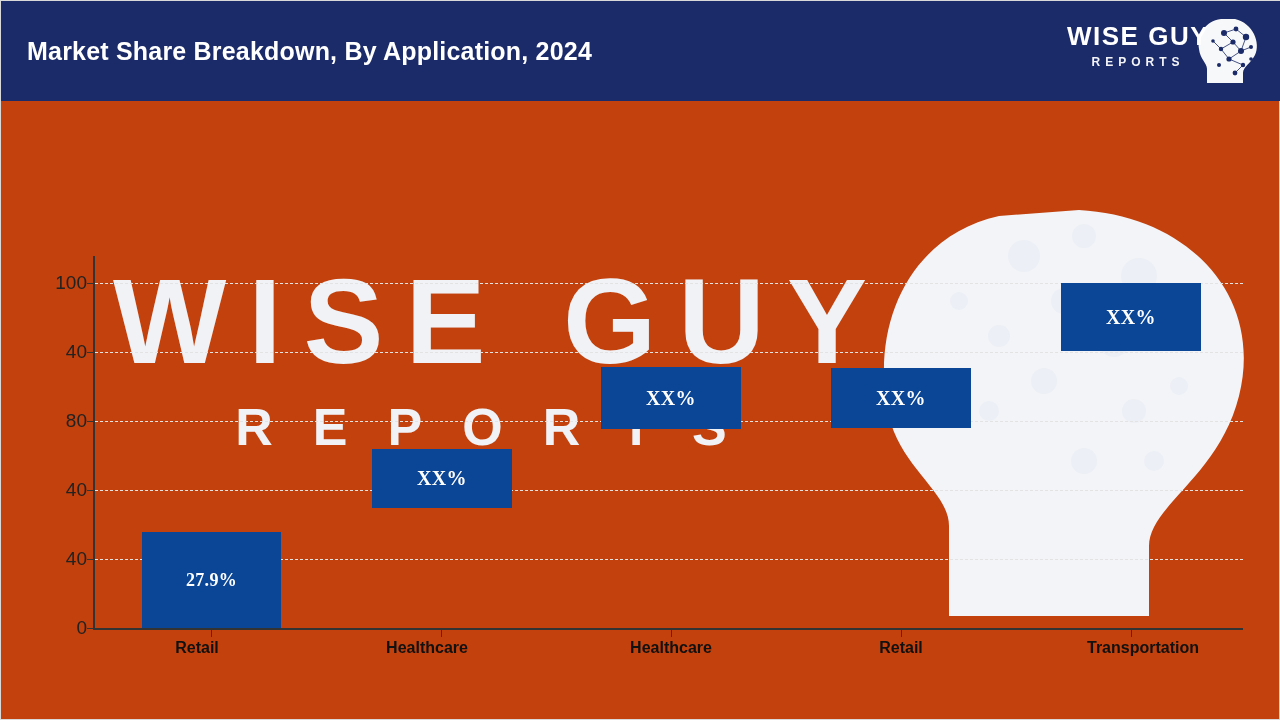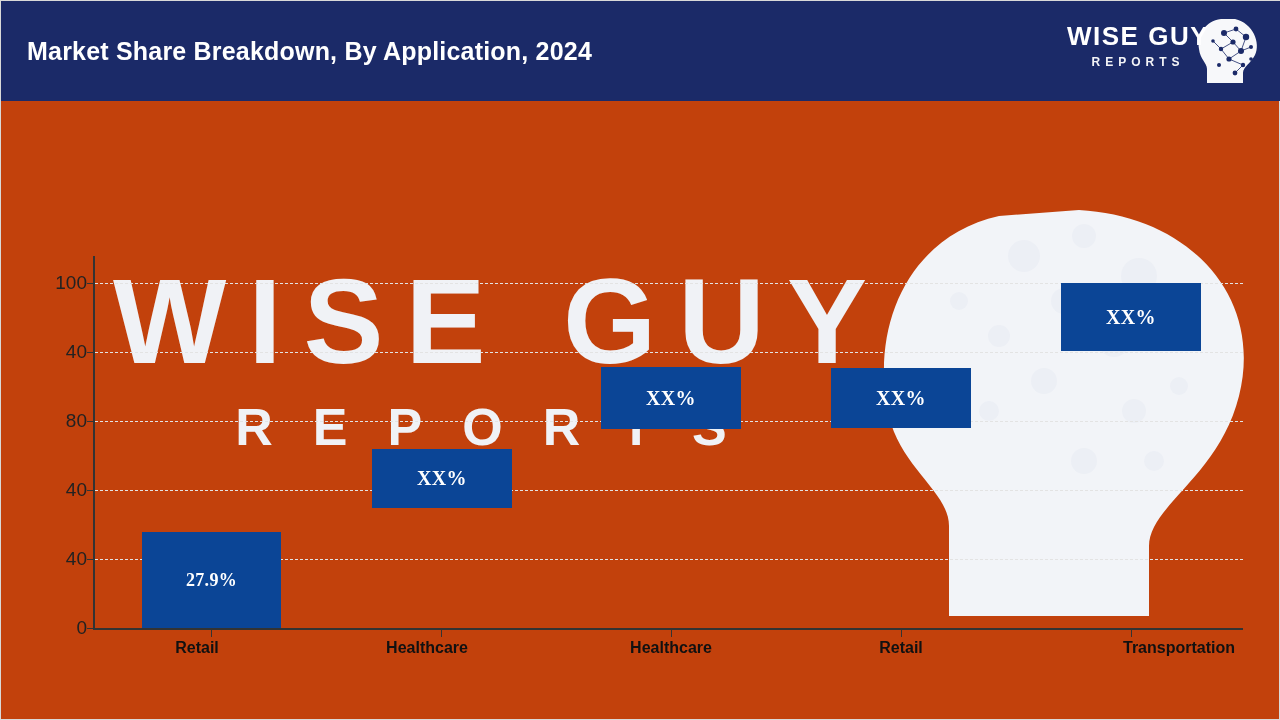--- a/index.html
+++ b/index.html
@@ -328,16 +328,16 @@
       <div class="xtick-mark" style="left:210px"></div>
       <div class="xtick-mark" style="left:440px"></div>
       <div class="xtick-mark" style="left:670px"></div>
       <div class="xtick-mark" style="left:900px"></div>
       <div class="xtick-mark" style="left:1130px"></div>
 
       <div class="xtick-label" style="left:116px; width:160px;">Retail</div>
       <div class="xtick-label" style="left:346px; width:160px;">Healthcare</div>
       <div class="xtick-label" style="left:590px; width:160px;">Healthcare</div>
       <div class="xtick-label" style="left:820px; width:160px;">Retail</div>
-      <div class="xtick-label" style="left:1088px; width:180px;text-align:center;">Transportation</div>
+      <div class="xtick-label" style="left:1052px; width:180px;text-align:center;">Transportation</div>
     </div>
   </div>
 </div>
 
 </body></html>

